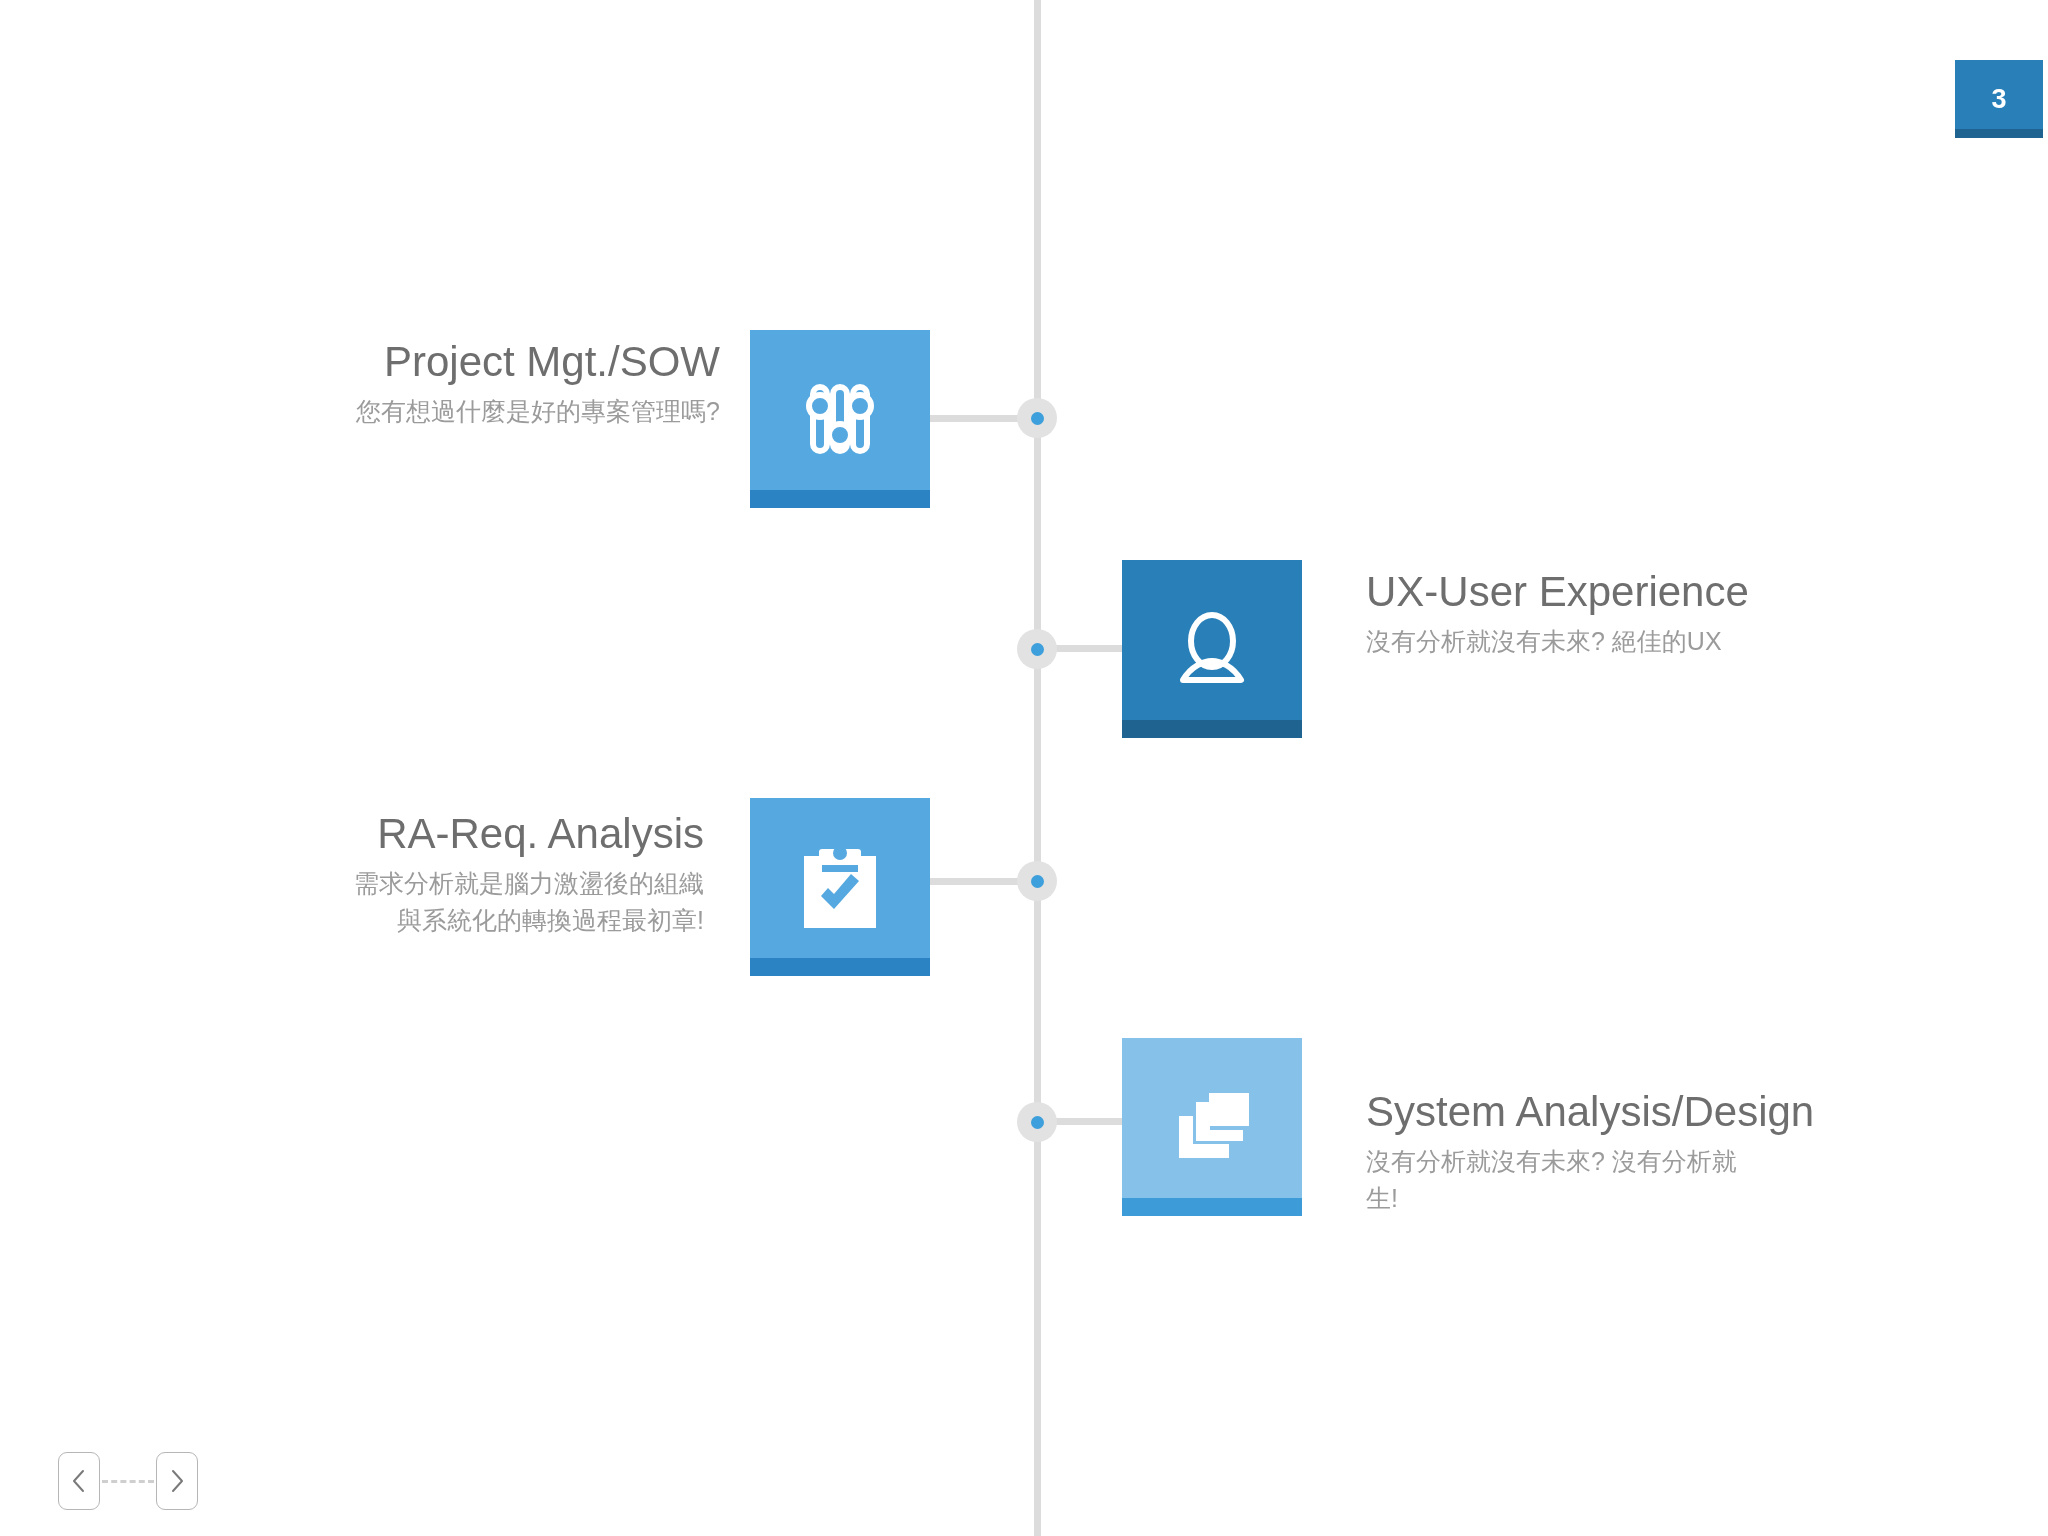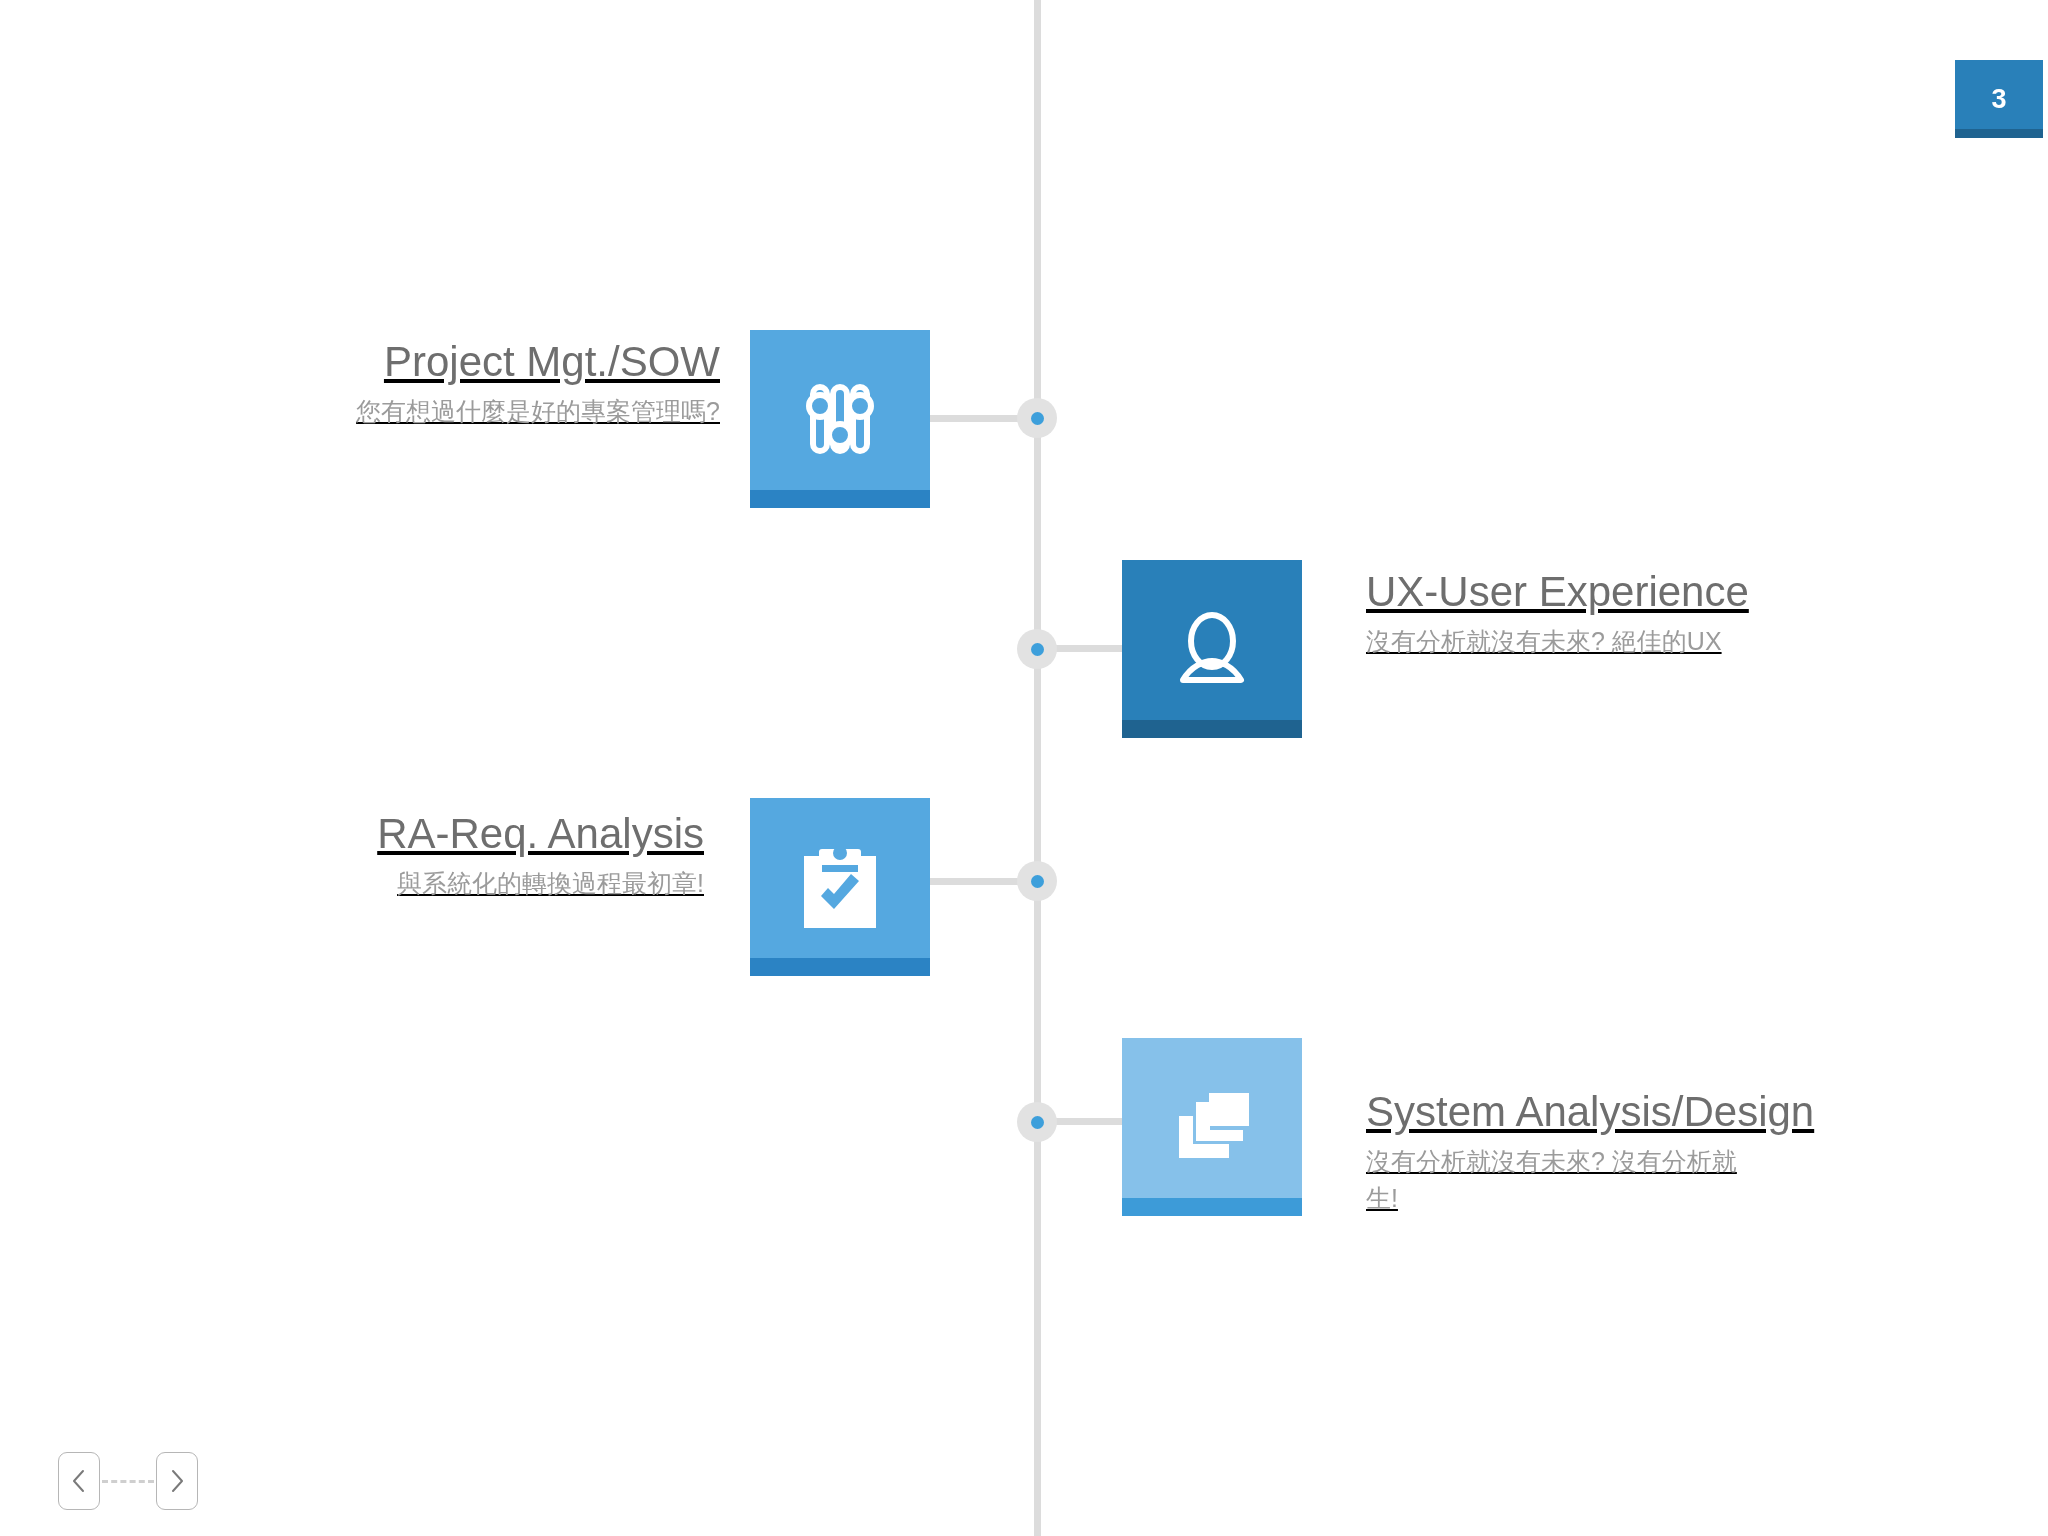--- a/index.html
+++ b/index.html
@@ -72,21 +72,21 @@
   .tile svg { position: relative; z-index: 2; display:block; }
 
   .tile.c-light   { background: #55a8e0; }
   .tile.c-light   .tile-foot { background: #2b83c4; }
   .tile.c-dark    { background: #2980b9; }
   .tile.c-dark    .tile-foot { background: #1f6390; }
   .tile.c-pale    { background: #86c1ea; }
   .tile.c-pale    .tile-foot { background: #3d9bd8; }
 
   
-  .txt { position: absolute; text-decoration: underline; }
+  .txt { position: absolute; }
   .txt .title {
     font-size: 42px;
     color: #6e6e6e;
     font-weight: 400;
     line-height: 1.12;
     white-space: nowrap;
   }
   .txt .sub {
     font-size: 25px;
     color: #9b9b9b;
@@ -218,20 +218,21 @@
       <rect x="26" y="9" width="42" height="16" rx="3" fill="#ffffff"></rect>
       <rect x="29" y="25" width="36" height="7" fill="#55a8e0"></rect>
       <circle cx="47" cy="13" r="7" fill="#55a8e0"></circle>
       <path d="M28 56 L41 69 L66 41 L58 34 L41 54 L35 48 Z" fill="#55a8e0"></path>
     </svg>
   </div>
 
   <div class="txt left" style="left:204px; top:810px; width:500px;">
     <div class="title">RA-Req. Analysis</div>
     <div class="sub">
+      <div>需求分析就是腦力激盪後的組織</div>
       <div>與系統化的轉換過程最初章!</div>
     </div>
   </div>
 
   <div class="arm" style="left:1040px; top:1118px; width:85px;"></div>
   <div class="node" style="left:1017px; top:1102px;">
     <div class="dot"></div>
   </div>
 
   <div class="tile c-pale" style="left:1122px; top:1038px;">

